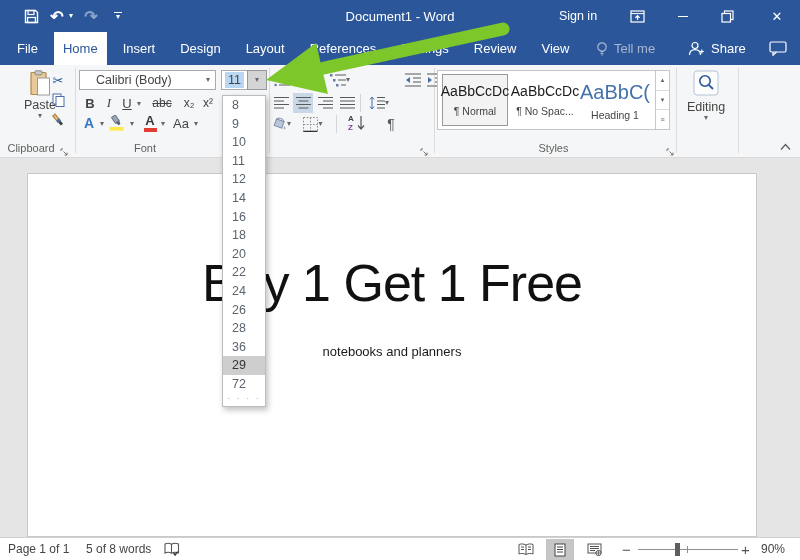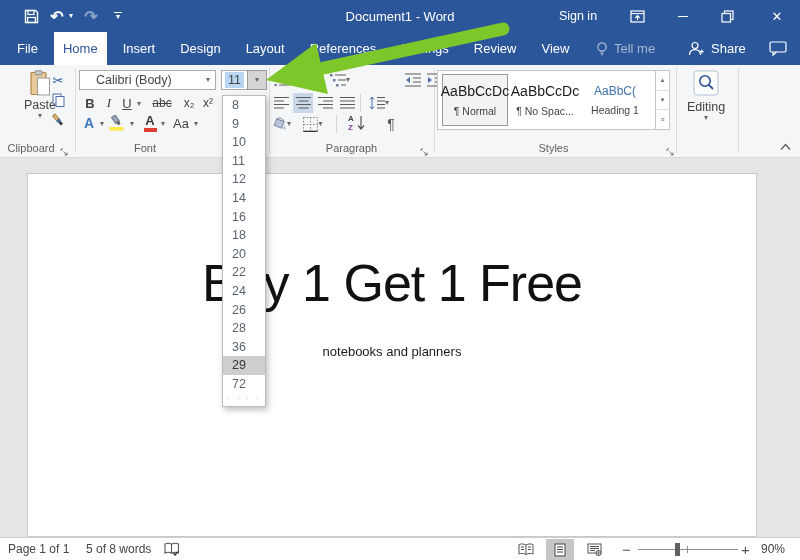--- a/index.html
+++ b/index.html
@@ -27,21 +27,21 @@
 .caret{font-size:8px;line-height:1;color:#686868}
 .combo{position:absolute;background:#fff;border:1px solid #ababab;display:flex;align-items:center;font-size:12.5px;color:#444}
 .selbg{background:#c9d7e8}
 
 #style-gallery{position:absolute;left:437px;top:5px;width:233px;height:60px;background:#fff;border:1px solid #c6c6c6;display:flex}
 #style-cards{display:flex;flex:1;padding:2px 2px}
 .stylecard{width:66px;margin:1px 2px;display:flex;flex-direction:column;align-items:center;justify-content:center;background:#fff}
 .stylecard.selected{border:1px solid #9a9a9a;background:#f3f3f3}
 .stylecard .prev{font-size:14px;color:#1c1c1c;line-height:1.2}
 .stylecard .nm{font-size:10.5px;color:#444;margin-top:5px;white-space:nowrap}
-.stylecard.accent .prev{color:#4472ab;font-size:12px}
+.stylecard.accent .prev{color:#4472ab;font-size:20px}
 #style-scroll{width:14px;border-left:1px solid #c6c6c6;display:flex;flex-direction:column}
 #style-scroll div{flex:1;display:flex;align-items:center;justify-content:center;font-size:7px;color:#666;border-bottom:1px solid #dcdcdc}
 
 #size-dropdown{position:absolute;left:222px;top:95px;width:44px;height:312px;background:#fff;border:1px solid #bcbcbc;box-shadow:2px 3px 6px rgba(0,0,0,.25);z-index:50;display:flex;flex-direction:column}
 .size-item{height:18.6px;line-height:18.6px;padding-left:9px;font-size:12.5px;color:#5a646e}
 .size-item.selected{background:#cecece;color:#333}
 #size-grip{height:9px;display:flex;align-items:center;justify-content:center;color:#a8a8a8;font-size:9px;letter-spacing:2px;line-height:4px}
 
 #docarea{position:absolute;left:0;top:158px;width:800px;height:379px;background:#e5e5e5}
 #page{position:absolute;left:27px;top:15px;width:730px;height:364px;background:#fff;border:1px solid #c9c9c9}
@@ -334,21 +334,20 @@
     <div class="abs" style="left:346px;top:49px;width:24px;height:20px">
       <div style="position:absolute;left:2px;top:0;font-size:8px;font-weight:bold;color:#444">A</div>
       <div style="position:absolute;left:2px;top:9px;font-size:8px;font-weight:bold;color:#7b3fa0">Z</div>
       <svg style="position:absolute;left:11px;top:2px" width="8" height="15" viewBox="0 0 8 15">
           <path d="M4 0 V12 M1 9.5 L4 13 L7 9.5" fill="none" stroke="#555" stroke-width="1.2"></path>
         </svg>
     </div>
     <div class="minibtn" style="left:382px;top:49px;width:18px;height:20px;font-size:14px;color:#595959">
         <span>¶</span>
       </div>
-    <div class="glabel" style="left:269px;width:165px">Paragraph</div>
     <div class="launcher" style="left:420px;top:78px">
       <svg width="9" height="9" viewBox="0 0 9 9">
           <path d="M1 3 V1 H3 M3.5 3.5 L7 7 M7 4.5 V7 H4.5" fill="none" stroke="#777" stroke-width="1"></path>
         </svg>
     </div>
 
     <div id="style-gallery">
       <div id="style-cards">
           <div class="stylecard selected">
             <div class="prev">AaBbCcDc</div>

